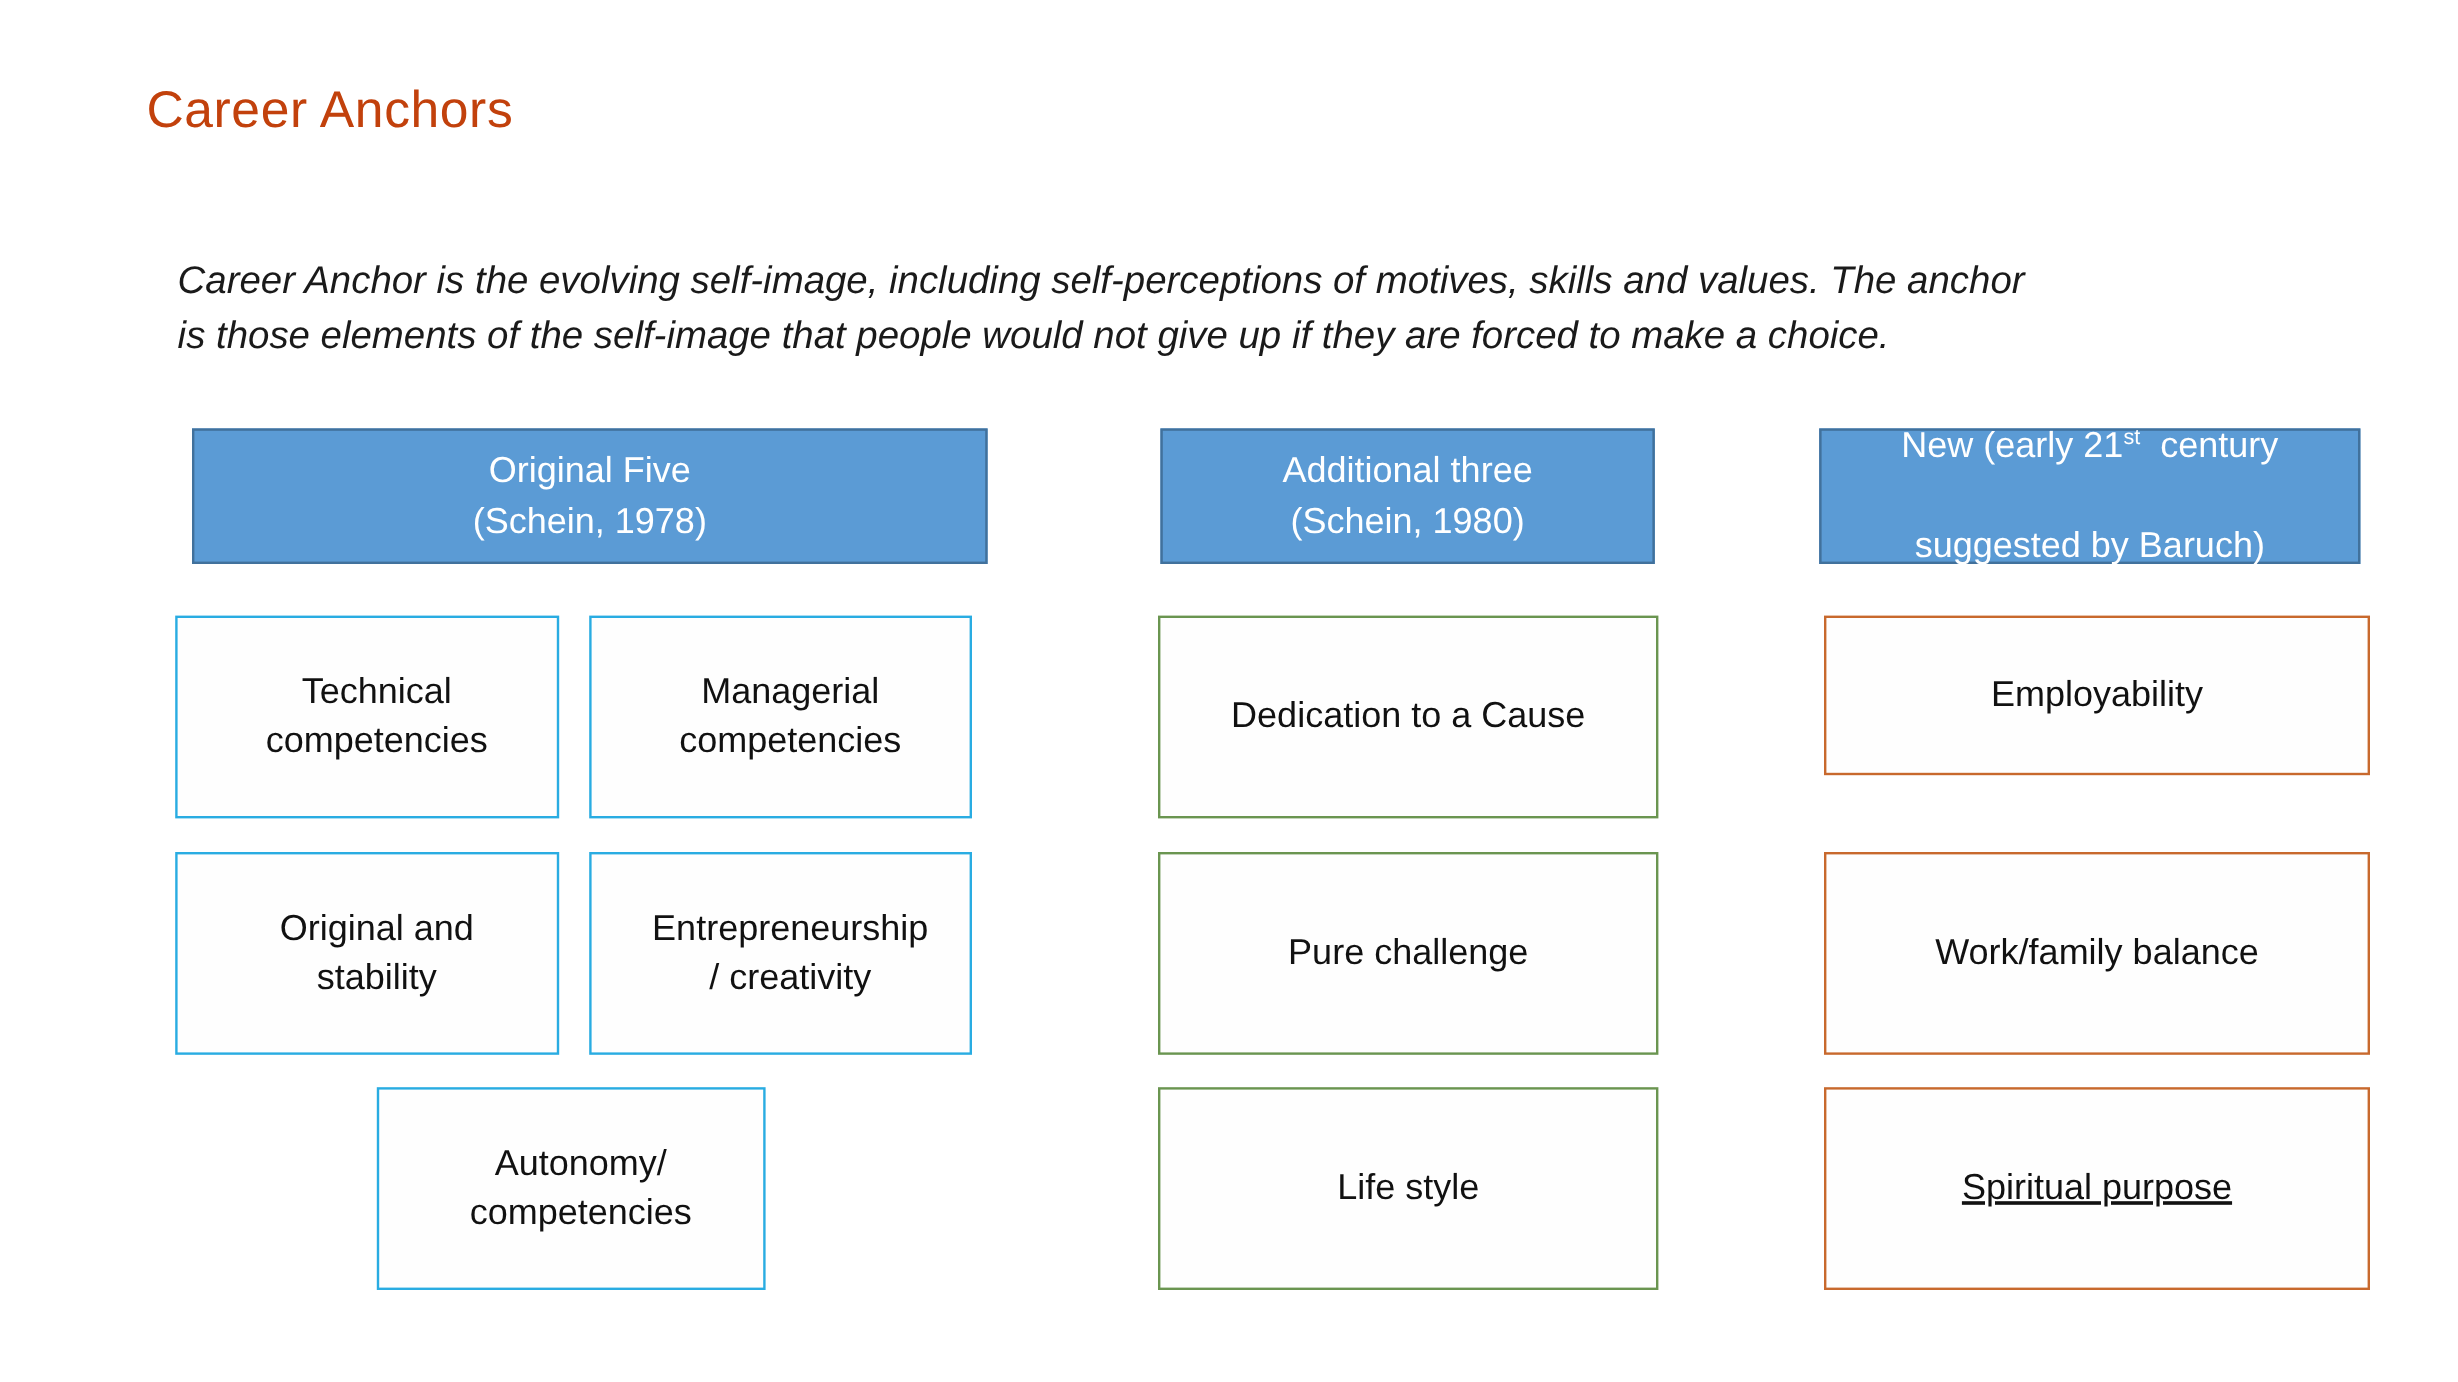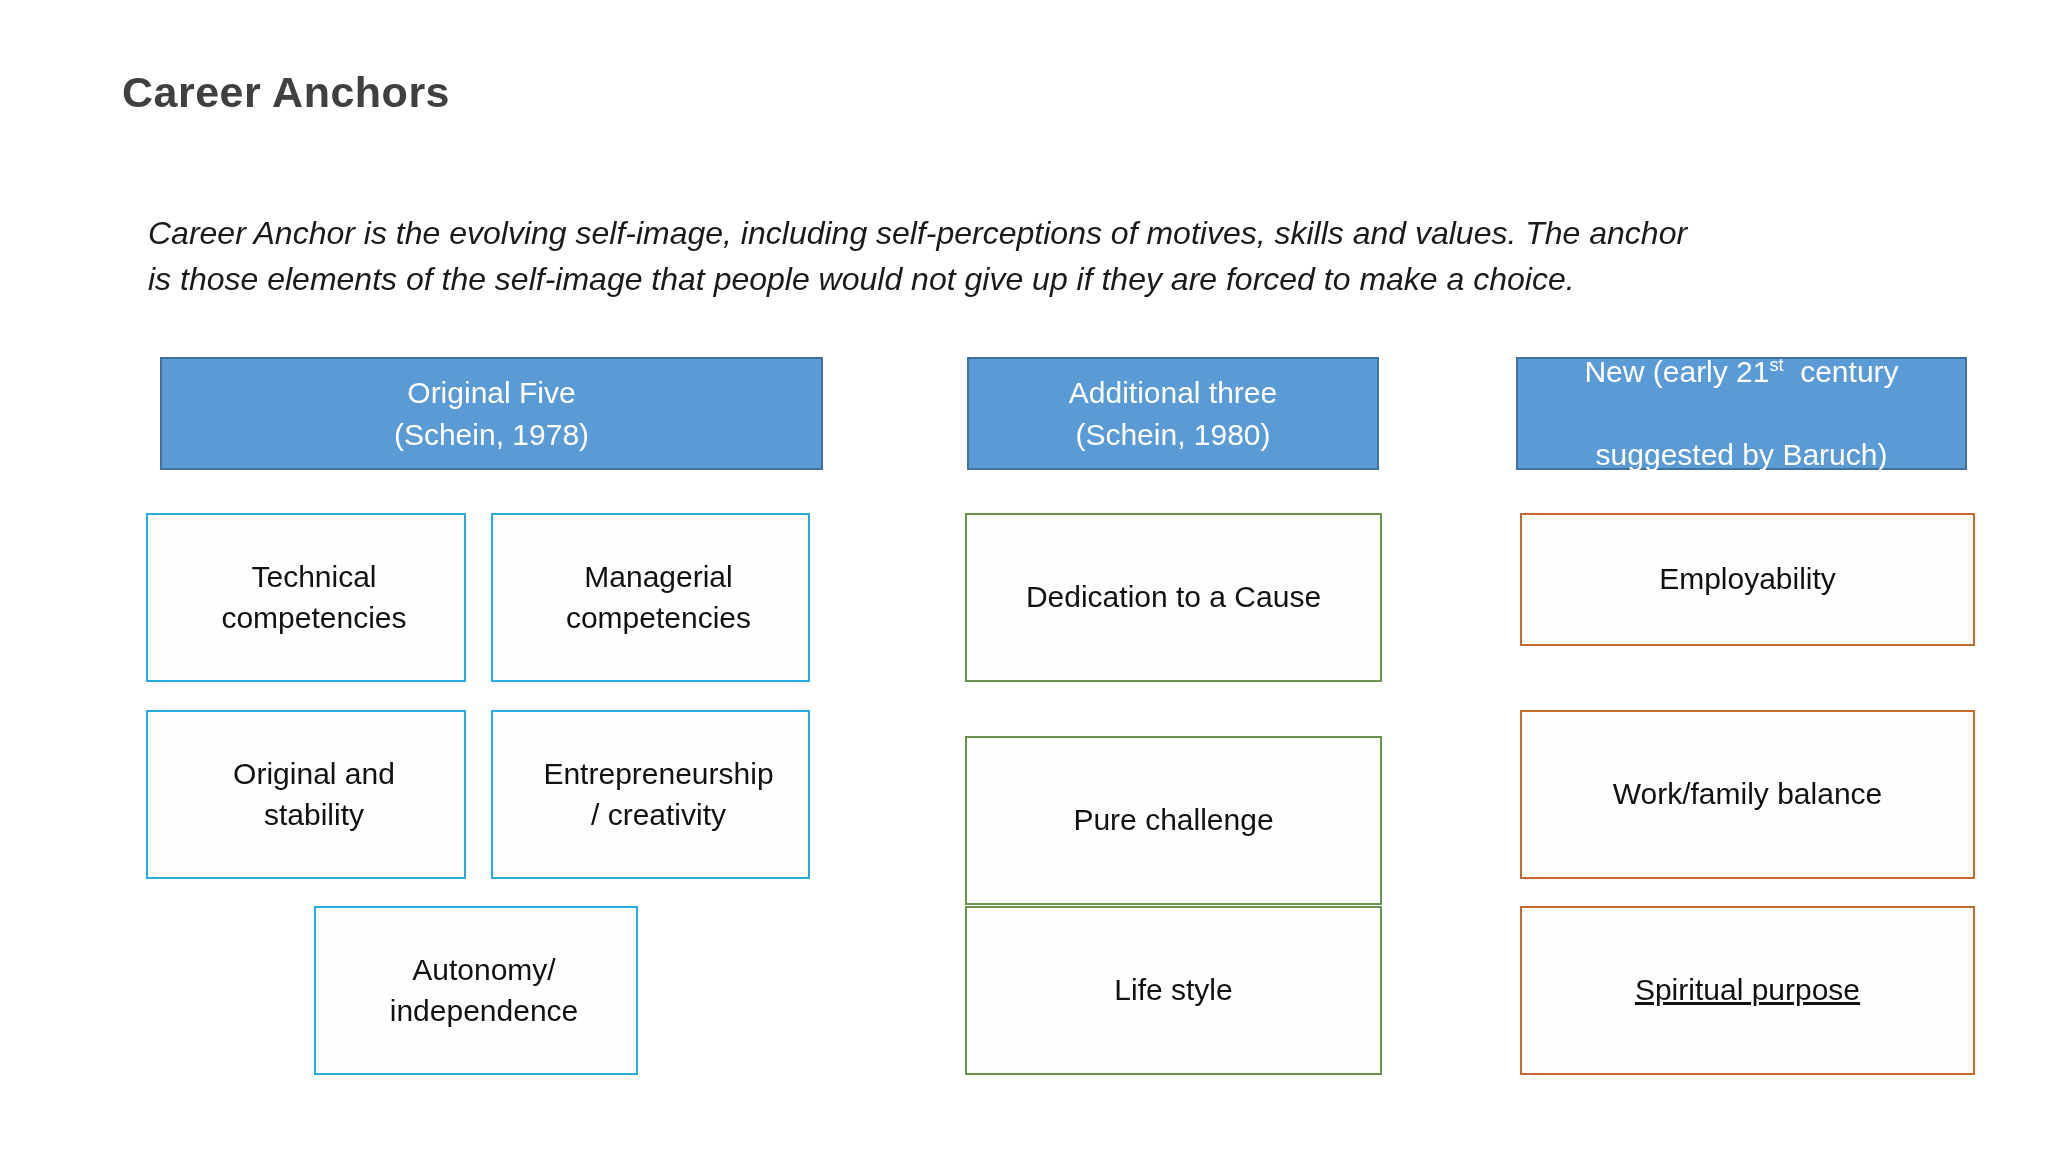--- a/index.html
+++ b/index.html
@@ -19,22 +19,22 @@
     position: absolute;
     inset: 0;
     background: #ffffff;
   }
   .title {
     position: absolute;
     left: 122px;
     top: 68px;
     margin: 0;
     font-size: 43px;
-    font-weight: 700;
-    color: #404040;
+    font-weight: 400;
+    color: #c2410c;
     letter-spacing: 0.5px;
   }
   .desc {
     position: absolute;
     left: 131px;
     top: 194px;
     width: 1780px;
     margin: 17px;
     font-size: 32px;
     font-style: italic;
@@ -102,30 +102,30 @@
   <div class="box b-cyan" style="left:491px; top:513px; width:319px; height:169px;">Managerial
 competencies</div>
 
   <div class="box b-cyan" style="left:146px; top:710px; width:320px; height:169px;">Original and
 stability</div>
 
   <div class="box b-cyan" style="left:491px; top:710px; width:319px; height:169px;">Entrepreneurship
 / creativity</div>
 
   <div class="box b-cyan" style="left:314px; top:906px; width:324px; height:169px;">Autonomy/
-independence</div>
+competencies</div>
 
   <div class="hdr" style="left:967px; top:357px; width:412px; height:113px;">
     <div class="hdr-inner">Additional three
 (Schein, 1980)</div>
   </div>
 
   <div class="box b-green" style="left:965px; top:513px; width:417px; height:169px;">Dedication to a Cause</div>
 
-  <div class="box b-green" style="left:965px; top:736px; width:417px; height:169px;">Pure challenge</div>
+  <div class="box b-green" style="left:965px; top:710px; width:417px; height:169px;">Pure challenge</div>
 
   <div class="box b-green" style="left:965px; top:906px; width:417px; height:169px;">Life style</div>
 
   <div class="hdr" style="left:1516px; top:357px; width:451px; height:113px;">
     <div class="hdr-inner">
       <div><span>New (early 21</span><sup>st</sup><span>&nbsp; century</span></div>
       <div>suggested by Baruch)</div>
     </div>
   </div>
 

